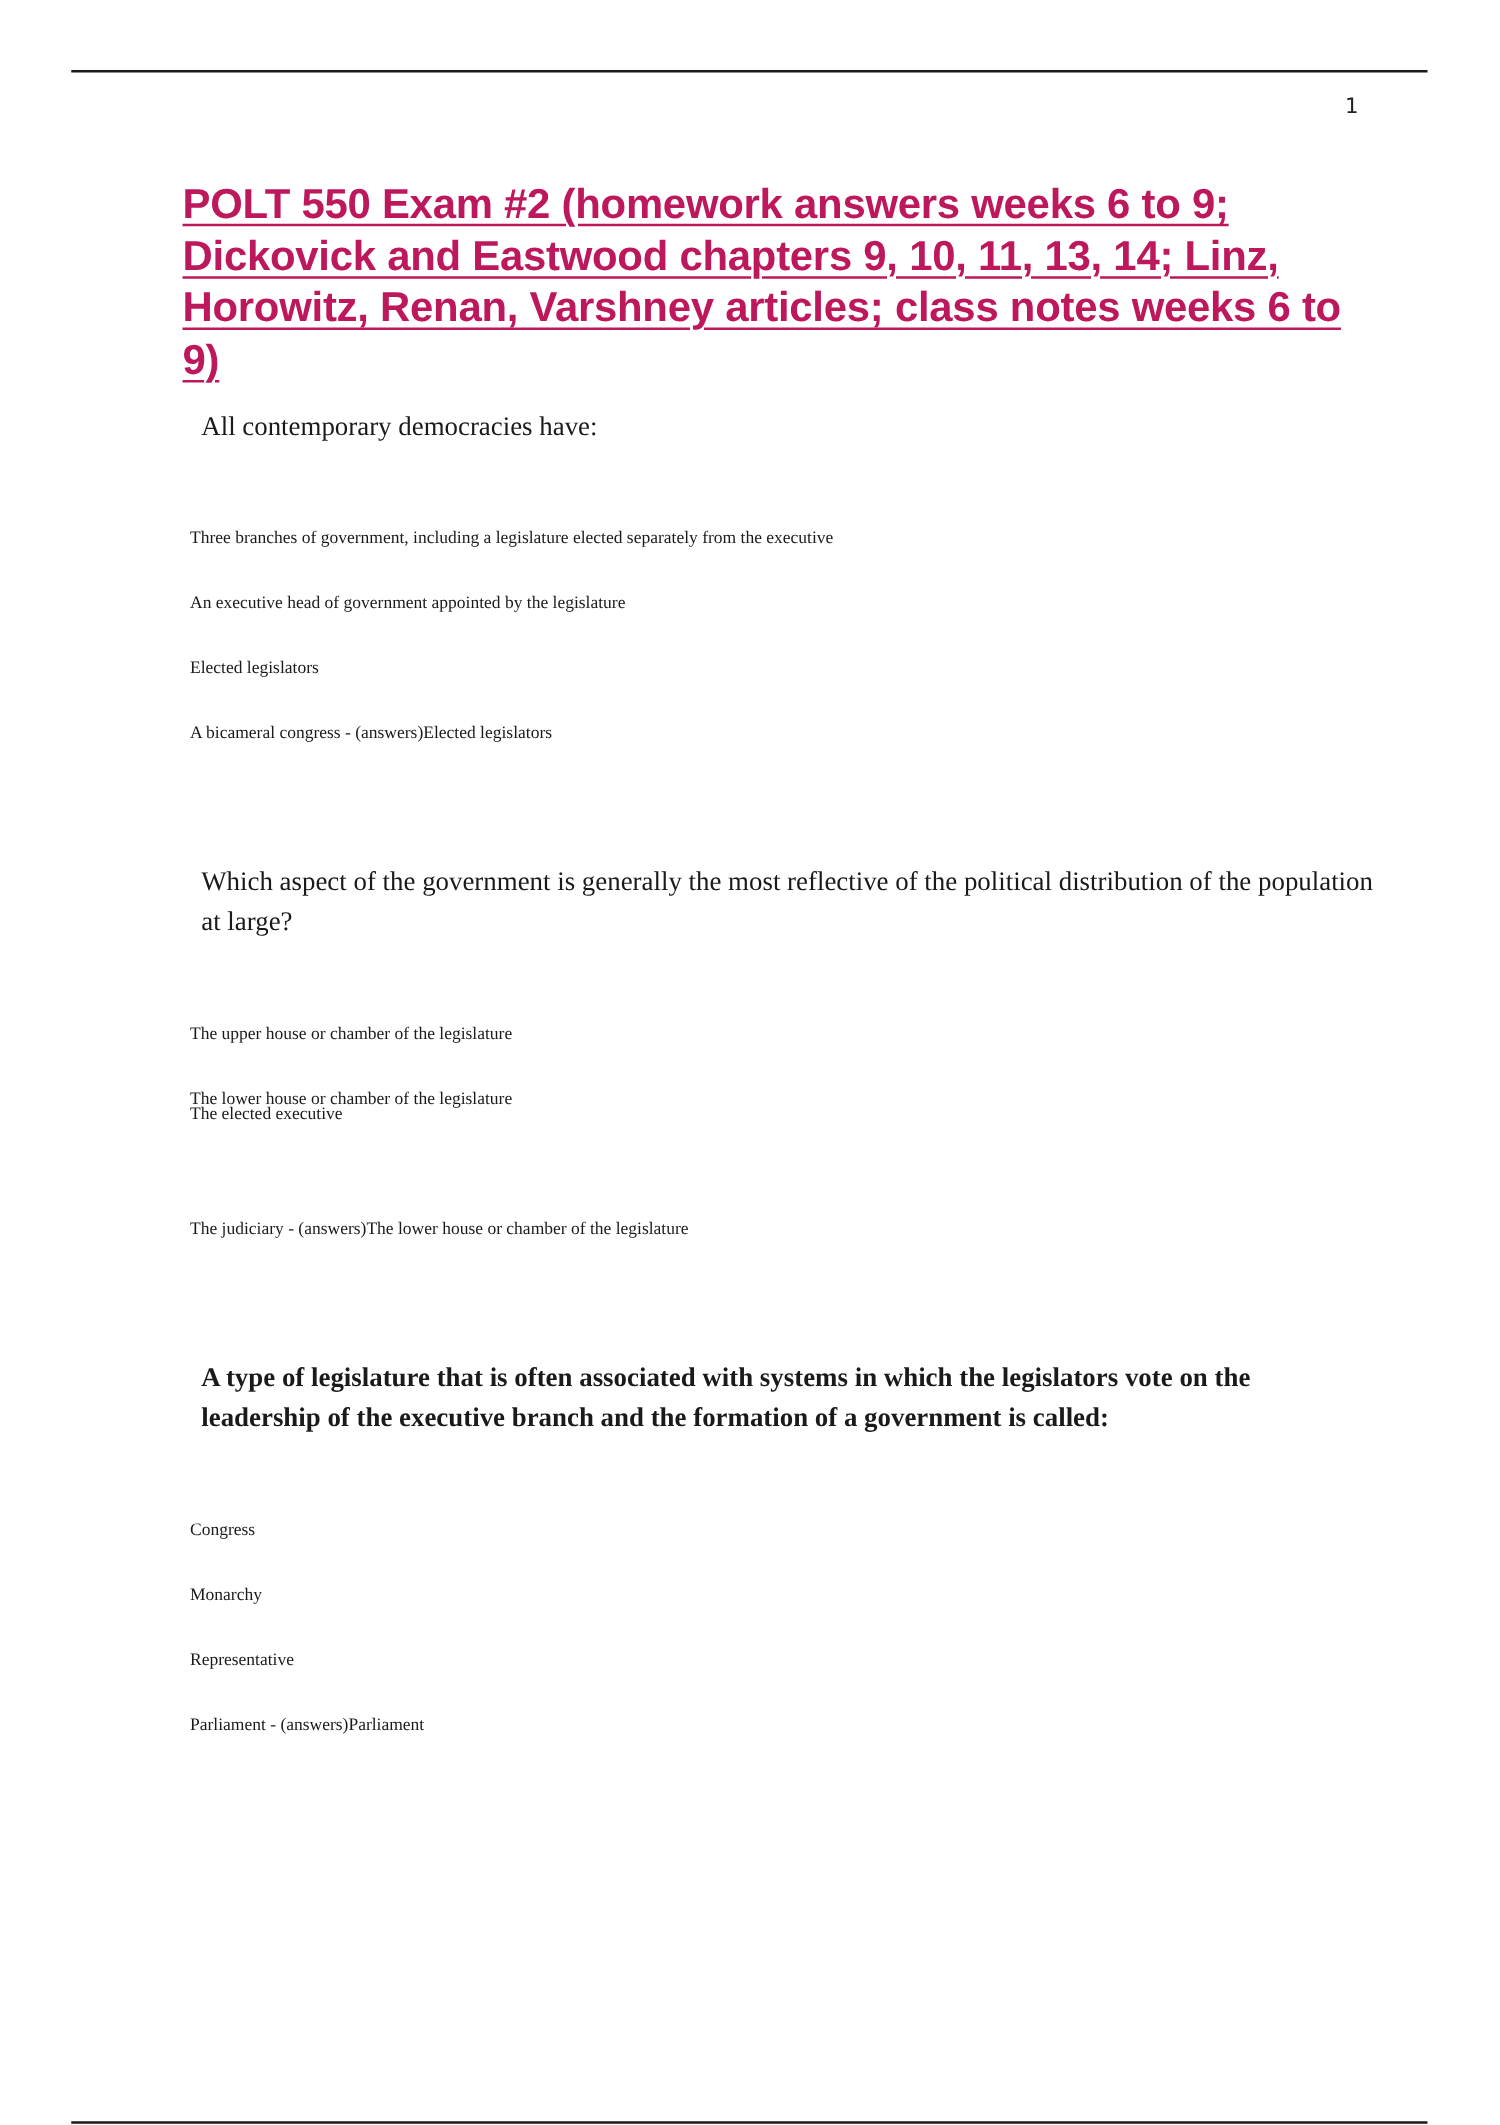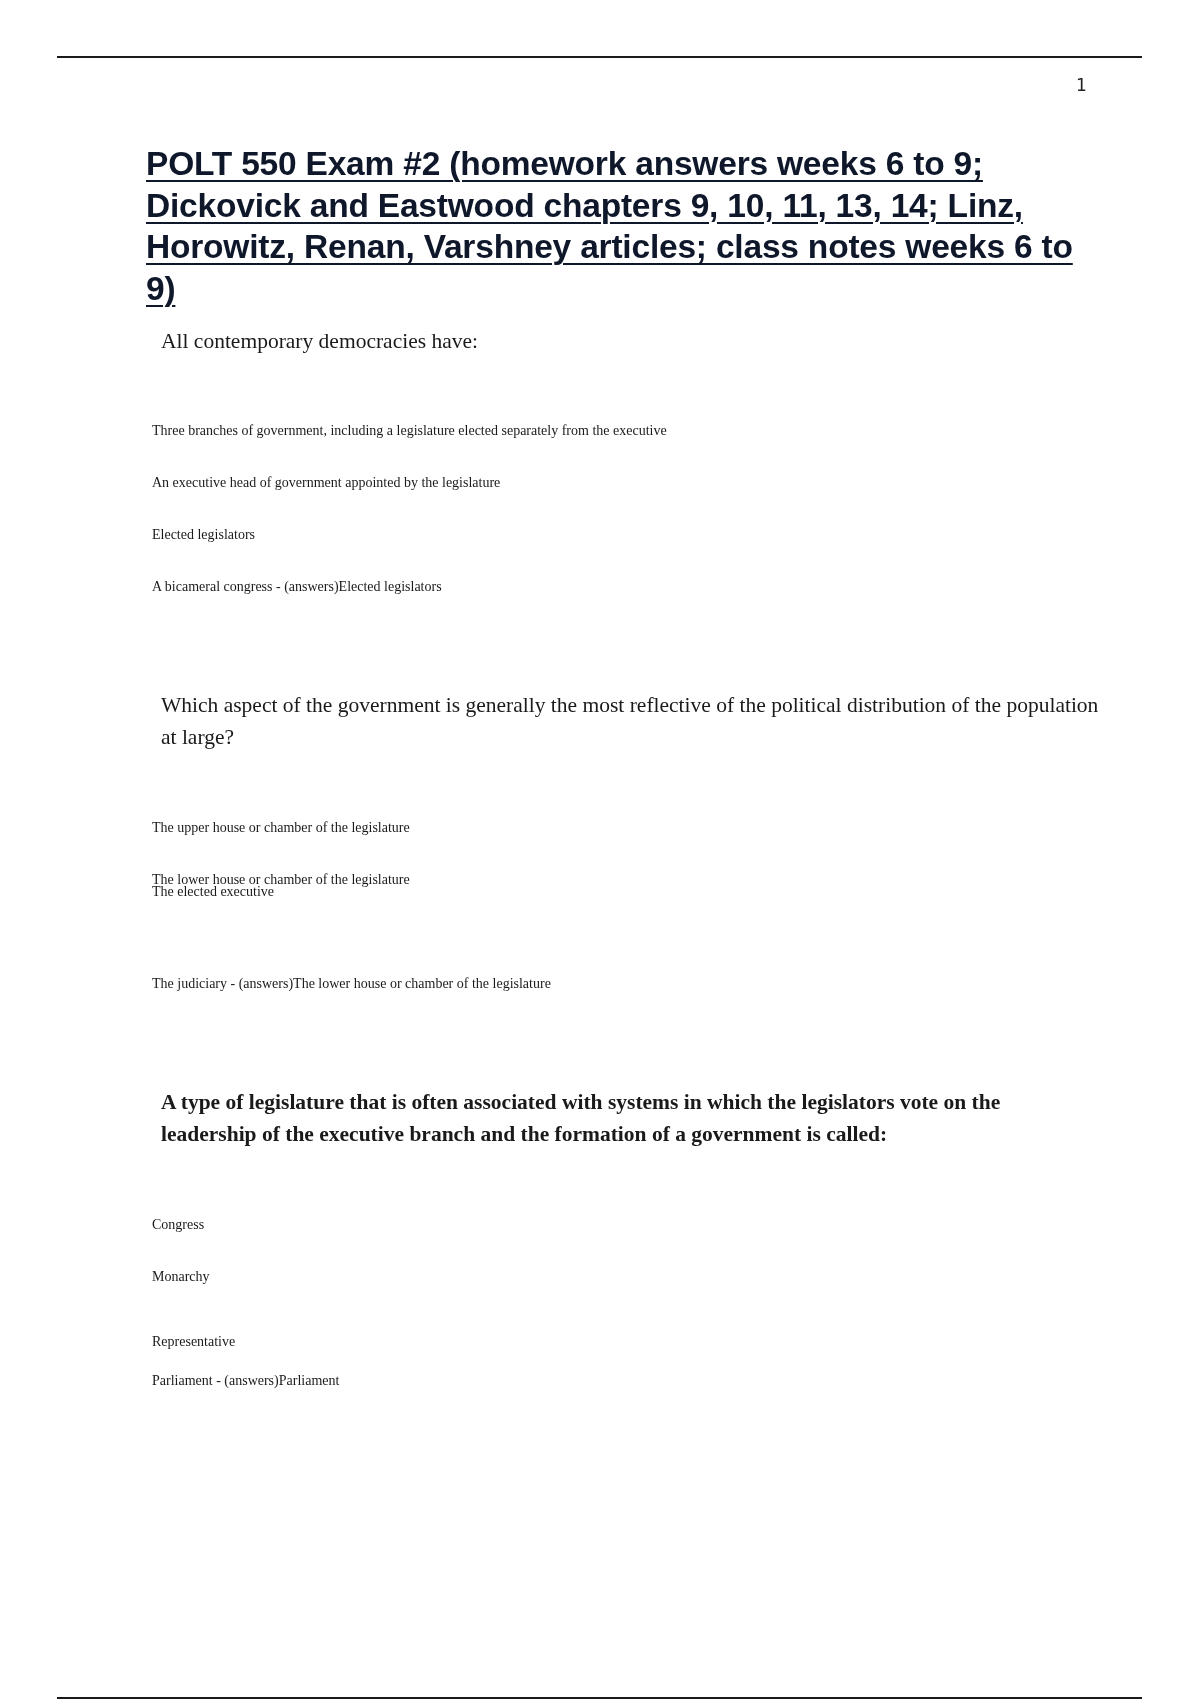--- a/index.html
+++ b/index.html
@@ -35,21 +35,21 @@
     .title {
       position: absolute;
       top: 143px;
       left: 146px;
       width: 940px;
       margin: 0;
       font-family: "Liberation Sans", "DejaVu Sans", sans-serif;
       font-weight: bold;
       font-size: 33.5px;
       line-height: 41.5px;
-      color: #0f172a;
+      color: #be185d;
       text-decoration: underline;
       text-decoration-thickness: 2px;
       text-underline-offset: 5px;
       letter-spacing: -0.2px;
     }
     .content {
       position: absolute;
       top: 0;
       left: 0;
       width: 1200px;
@@ -89,17 +89,17 @@
 
   <p class="q" style="top:674px;">Which aspect of the government is generally the most reflective of the political distribution of the population at large?</p>
   <p class="opt" style="top:814px;">The upper house or chamber of the legislature</p>
   <p class="opt" style="top:866px;">The lower house or chamber of the legislature</p>
   <p class="opt" style="top:878px;">The elected executive</p>
   <p class="opt" style="top:970px;">The judiciary -  (answers)The lower house or chamber of the legislature</p>
 
   <p class="q" style="top:1071px;font-weight:bold;">A type of legislature that is often associated with systems in which the legislators vote on the leadership of the executive branch and the formation of a government is called:</p>
   <p class="opt" style="top:1211px;">Congress</p>
   <p class="opt" style="top:1263px;">Monarchy</p>
-  <p class="opt" style="top:1315px;margin-top:13px;">Representative</p>
+  <p class="opt" style="top:1315px;">Representative</p>
   <p class="opt" style="top:1367px;">Parliament -  (answers)Parliament</p>
 </div>
 
 <div class="rule bottom"></div>
 
 </body></html>

